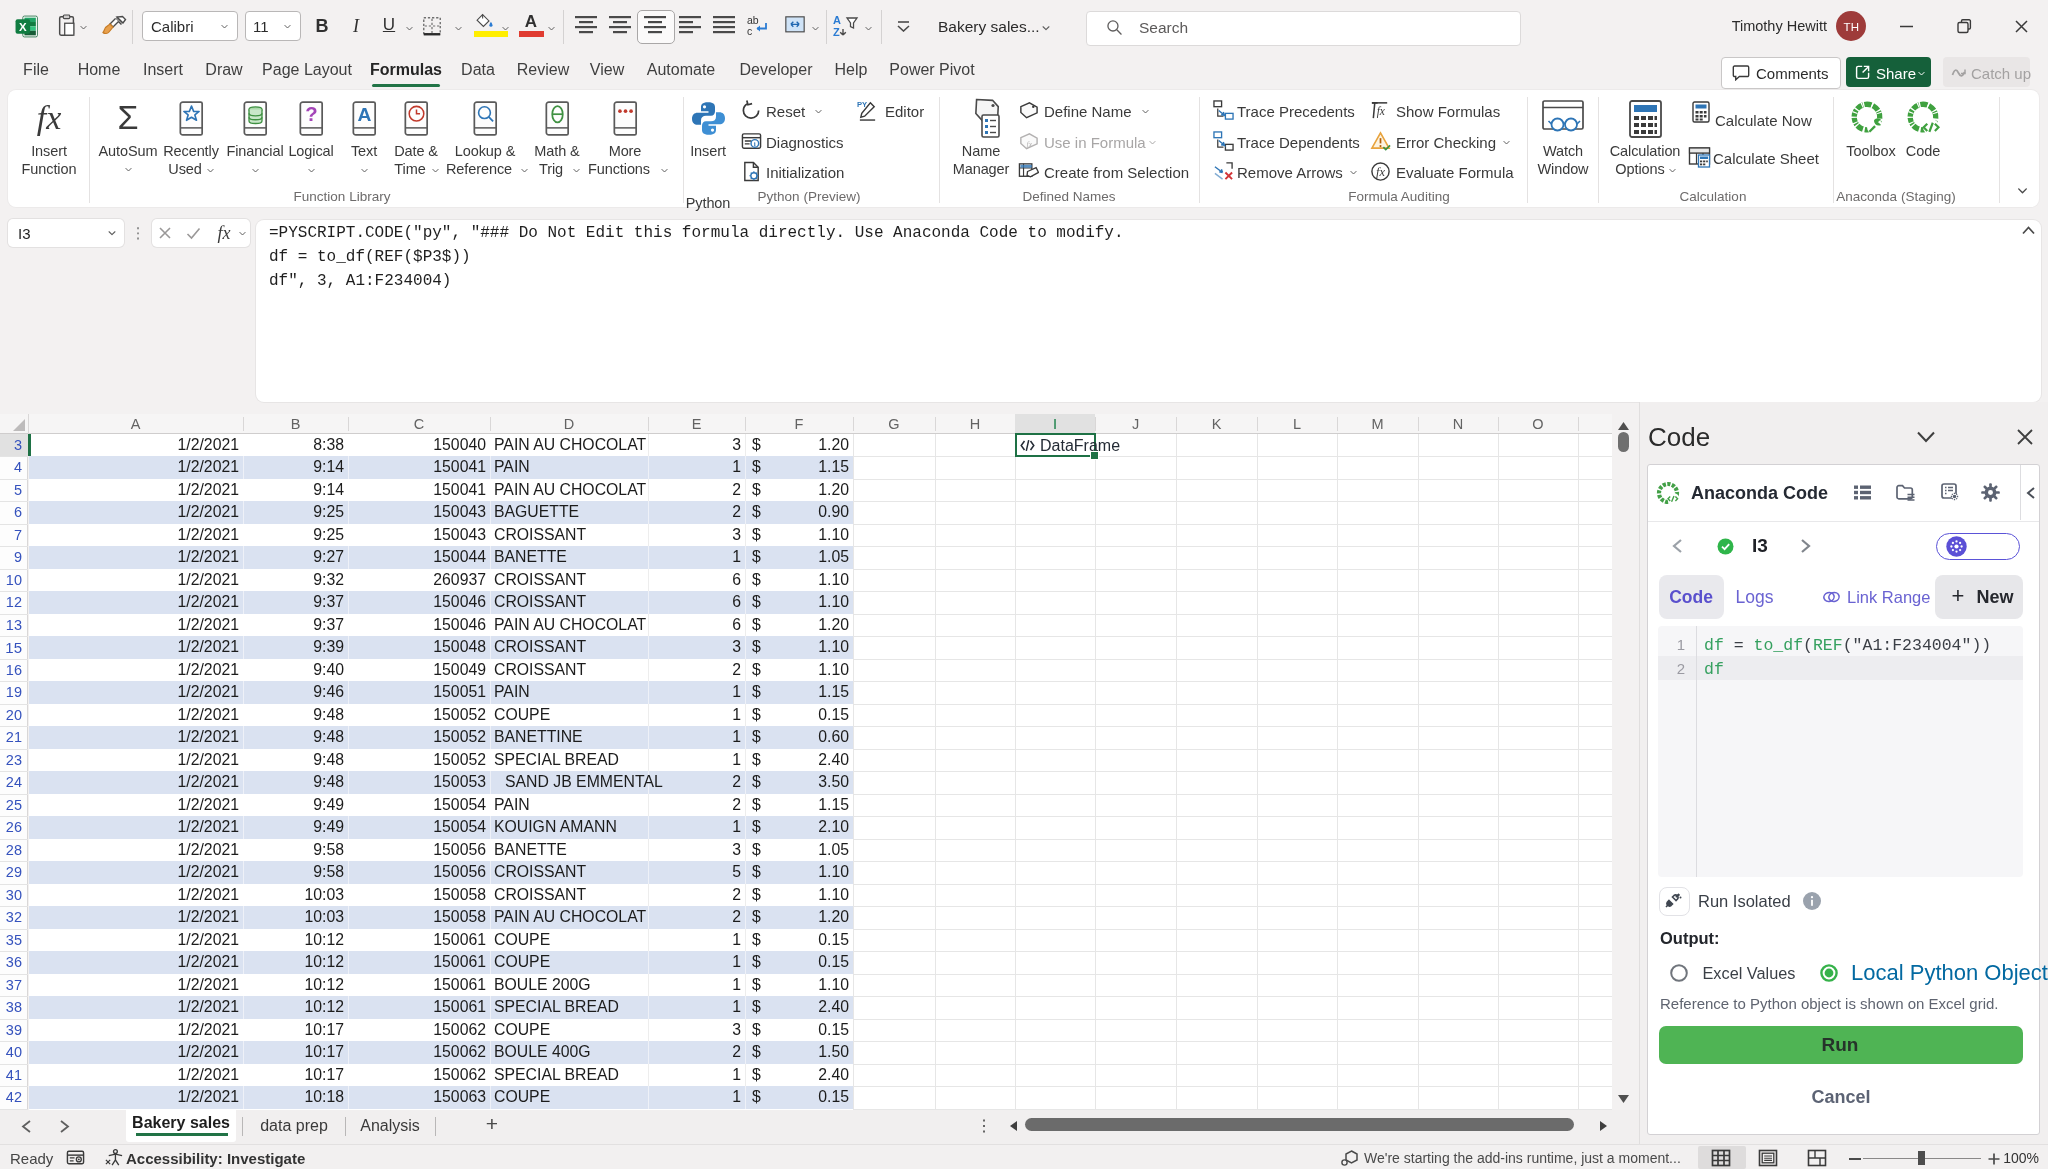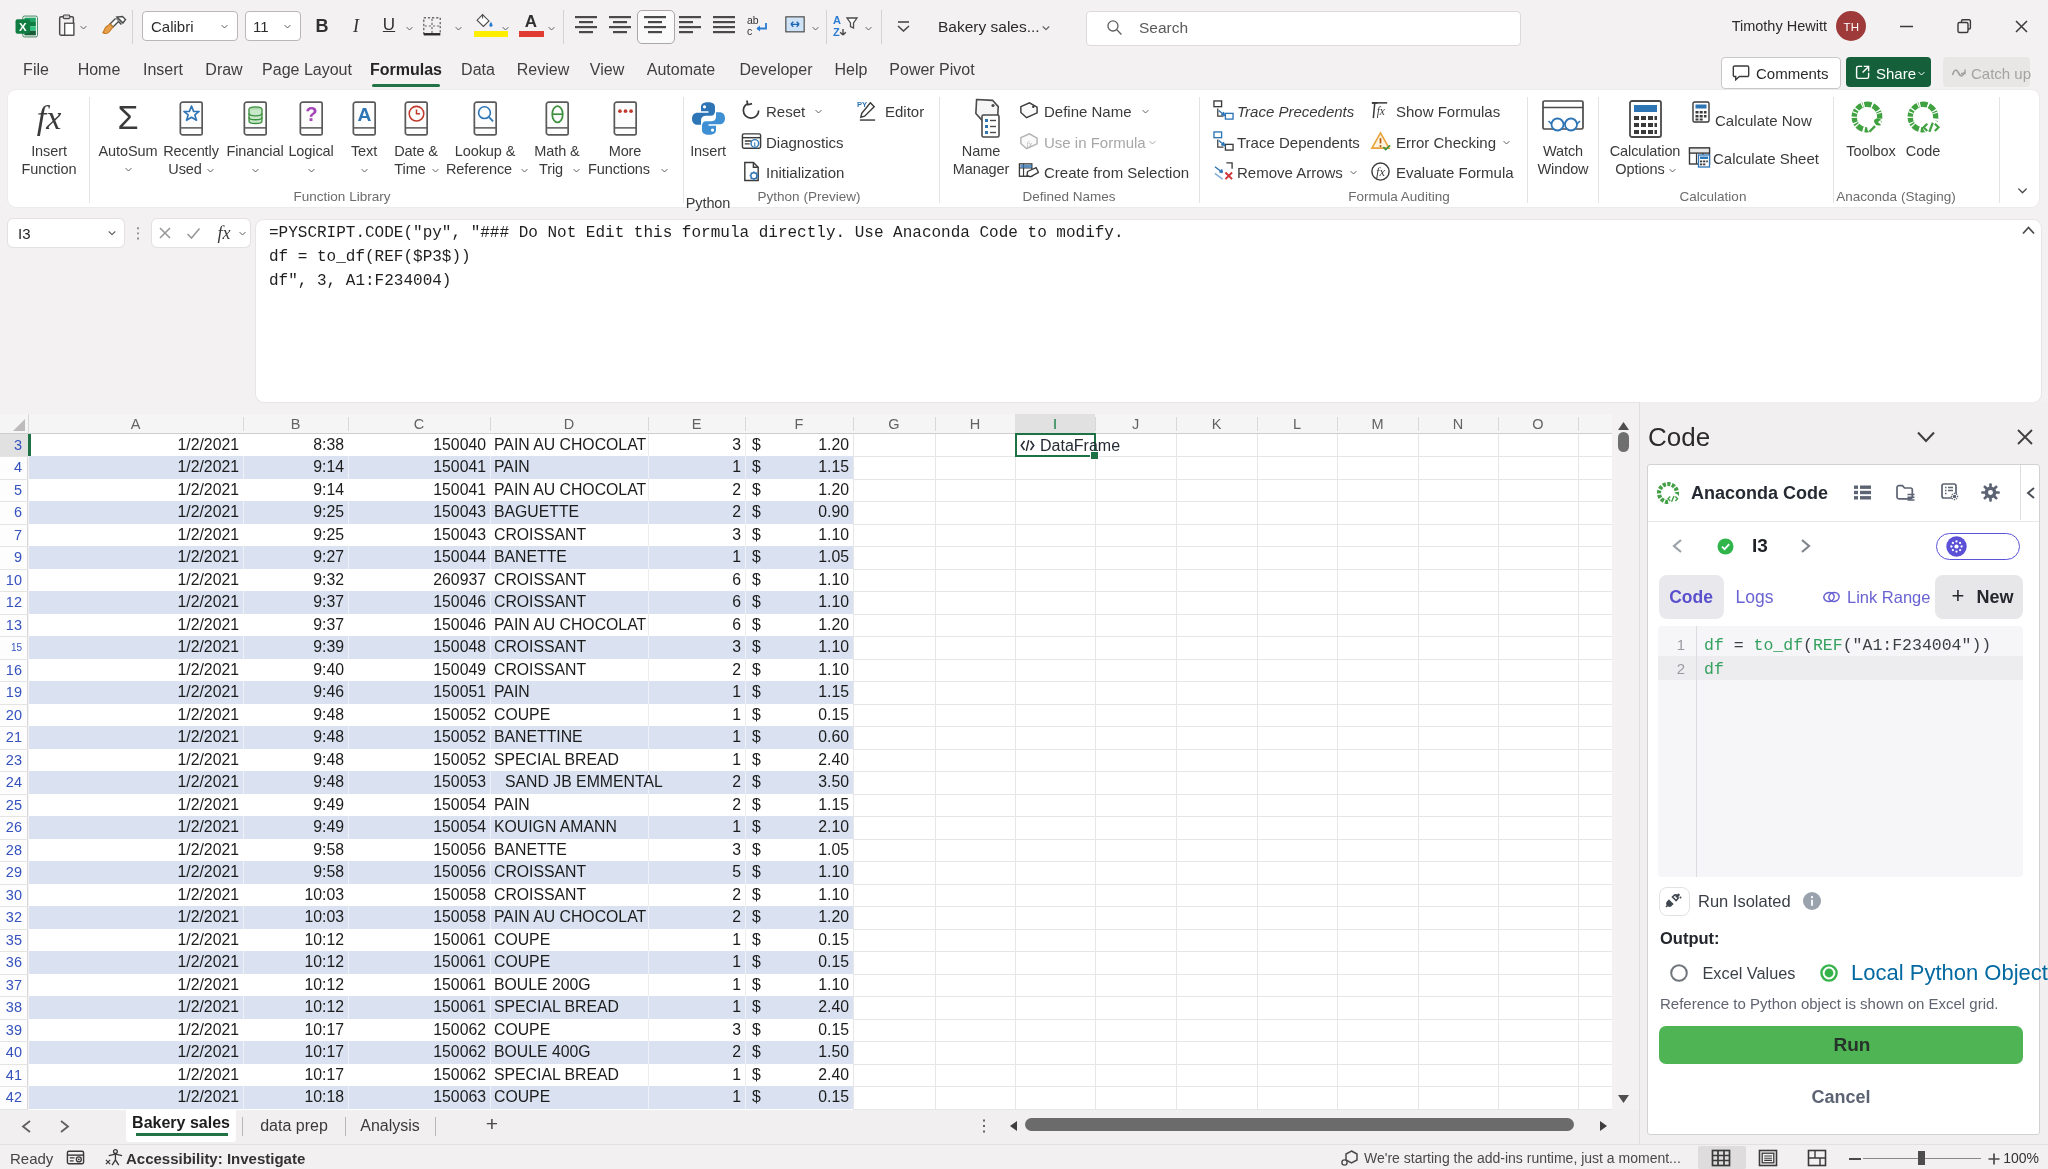--- a/index.html
+++ b/index.html
@@ -374,21 +374,21 @@
       <rect x="2.5" y="4" width="12" height="3" fill="#2e75b6" opacity="0.8"></rect>
       <path d="M10 11 L19 7 L21.5 12 L13 16.5 L9.5 15 Z" stroke="#3a3a3a" stroke-width="1.4" fill="#fff"></path>
     </svg>
 <div class="abs cy" style="left:1044px;top:172.0px;font-size:15px;color:#3a3a3a;">Create from Selection</div>
 <svg class="abs" style="left:1212.5px;top:100.0px;" width="21" height="21" viewBox="0 0 22 22" fill="none">
       <rect x="1" y="1" width="8" height="6" stroke="#3a3a3a" stroke-width="1.4" fill="#fff"></rect>
       <rect x="13" y="14" width="8" height="6" stroke="#2e75b6" stroke-width="1.4" fill="#fff"></rect>
       <path d="M5 9 V17 H11" stroke="#3a3a3a" stroke-width="1.3"></path>
       <path d="M6 11 L12 16 l-1.2-3.4 M12 16 l-3.5-0.6" stroke="#2e75b6" stroke-width="1.5" fill="none"></path>
     </svg>
-<div class="abs cy" style="left:1237px;top:111.0px;font-size:15px;color:#3a3a3a;font-style:italic;">Trace Precedents</div>
+<div class="abs cy" style="left:1237px;top:111.0px;font-size:15px;color:#3a3a3a;">Trace Precedents</div>
 <svg class="abs" style="left:1212.5px;top:130.5px;" width="21" height="21" viewBox="0 0 22 22" fill="none">
       <rect x="1" y="1" width="8" height="6" stroke="#2e75b6" stroke-width="1.4" fill="#fff"></rect>
       <rect x="13" y="14" width="8" height="6" stroke="#3a3a3a" stroke-width="1.4" fill="#fff"></rect>
       <path d="M5 9 V17 H11" stroke="#3a3a3a" stroke-width="1.3"></path>
       <path d="M6 10 L12 15 l-1.2-3.4 M12 15 l-3.5-0.6" stroke="#2e75b6" stroke-width="1.5" fill="none"></path>
     </svg>
 <div class="abs cy" style="left:1237px;top:141.5px;font-size:15px;color:#3a3a3a;">Trace Dependents</div>
 <svg class="abs" style="left:1212.5px;top:161.0px;" width="21" height="21" viewBox="0 0 22 22" fill="none">
       <path d="M2 6 L10 12 M10 12 l-1.2-3.4 M10 12 l-3.5-0.6" stroke="#2e75b6" stroke-width="1.5"></path>
       <path d="M2 13 L10 19" stroke="#2e75b6" stroke-width="1.5" opacity="0.6"></path>
@@ -674,21 +674,21 @@
 <div class="abs cy" style="left:494px;top:624.75px;font-size:15.8px;color:#1c1c1c;">PAIN AU CHOCOLAT</div>
 <div class="abs rt" style="left:741px;top:624.75px;font-size:15.8px;color:#1c1c1c;">6</div>
 <div class="abs cy" style="left:752px;top:624.75px;font-size:15.8px;color:#1c1c1c;">$</div>
 <div class="abs rt" style="left:849px;top:624.75px;font-size:15.8px;color:#1c1c1c;">1.20</div>
 <div class="abs" style="left:29px;top:636.0px;width:824px;height:22.5px;background:#dae2f1;"></div>
 <div class="abs" style="left:243px;top:636.0px;width:1px;height:22.5px;background:#eef1f8;"></div>
 <div class="abs" style="left:348px;top:636.0px;width:1px;height:22.5px;background:#eef1f8;"></div>
 <div class="abs" style="left:490px;top:636.0px;width:1px;height:22.5px;background:#eef1f8;"></div>
 <div class="abs" style="left:648px;top:636.0px;width:1px;height:22.5px;background:#eef1f8;"></div>
 <div class="abs" style="left:745px;top:636.0px;width:1px;height:22.5px;background:#eef1f8;"></div>
-<div class="abs rt" style="left:22px;top:647.25px;font-size:10px;color:#3552bd;">15</div>
+<div class="abs rt" style="left:22px;top:647.25px;font-size:15px;color:#3552bd;">15</div>
 <div class="abs rt" style="left:239px;top:647.25px;font-size:15.8px;color:#1c1c1c;">1/2/2021</div>
 <div class="abs rt" style="left:344px;top:647.25px;font-size:15.8px;color:#1c1c1c;">9:39</div>
 <div class="abs rt" style="left:486px;top:647.25px;font-size:15.8px;color:#1c1c1c;">150048</div>
 <div class="abs cy" style="left:494px;top:647.25px;font-size:15.8px;color:#1c1c1c;">CROISSANT</div>
 <div class="abs rt" style="left:741px;top:647.25px;font-size:15.8px;color:#1c1c1c;">3</div>
 <div class="abs cy" style="left:752px;top:647.25px;font-size:15.8px;color:#1c1c1c;">$</div>
 <div class="abs rt" style="left:849px;top:647.25px;font-size:15.8px;color:#1c1c1c;">1.10</div>
 <div class="abs" style="left:648px;top:658.5px;width:1px;height:22.5px;background:#ededed;"></div>
 <div class="abs" style="left:745px;top:658.5px;width:1px;height:22.5px;background:#ededed;"></div>
 <div class="abs rt" style="left:22px;top:669.75px;font-size:14.5px;color:#3552bd;">16</div>
@@ -1136,21 +1136,21 @@
       <circle cx="9" cy="9" r="7.8" stroke="#70757c" stroke-width="2" fill="#fff"></circle>
     </svg>
 <div class="abs cy" style="left:1702.5px;top:972.5px;font-size:16.3px;color:#3b4047;">Excel Values</div>
 <svg class="abs" style="left:1820px;top:963.5px;" width="18" height="18" viewBox="0 0 18 18" fill="none">
       <circle cx="9" cy="9" r="7.6" stroke="#36b24a" stroke-width="2.4" fill="#fff"></circle>
       <circle cx="9" cy="9" r="4.4" fill="#36b24a"></circle>
     </svg>
 <div class="abs cy" style="left:1851px;top:972.5px;font-size:22px;color:#0369a1;">Local Python Object</div>
 <div class="abs cy" style="left:1660px;top:1003px;font-size:15px;color:#5f6470;">Reference to Python object is shown on Excel grid.</div>
 <div class="abs" style="left:1659px;top:1025.5px;width:363.5px;height:38.5px;background:#4fb454;border-radius:7px;"></div>
-<div class="abs ct" style="left:1840px;top:1044.5px;font-size:19px;font-weight:bold;color:#26332a;margin-left:12px;">Run</div>
+<div class="abs ct" style="left:1840px;top:1044.5px;font-size:19px;font-weight:bold;color:#26332a;">Run</div>
 <div class="abs ct" style="left:1841px;top:1097px;font-size:18px;font-weight:bold;color:#5c6374;">Cancel</div>
 
 <div class="abs" style="left:0px;top:1110px;width:1639px;height:33.5px;background:#f1efef;"></div>
 <svg class="abs" style="left:20px;top:1119px;" width="13" height="15" viewBox="0 0 13 15" fill="none">
       <path d="M10 2 L3 7.5 L10 13" stroke="#5f5f5f" stroke-width="1.8" fill="none"></path>
     </svg>
 <svg class="abs" style="left:58px;top:1119px;" width="13" height="15" viewBox="0 0 13 15" fill="none">
       <path d="M3 2 L10 7.5 L3 13" stroke="#5f5f5f" stroke-width="1.8" fill="none"></path>
     </svg>
 <div class="abs" style="left:126px;top:1110px;width:110px;height:32px;background:#fff;border-radius:0 0 3px 3px;"></div>

